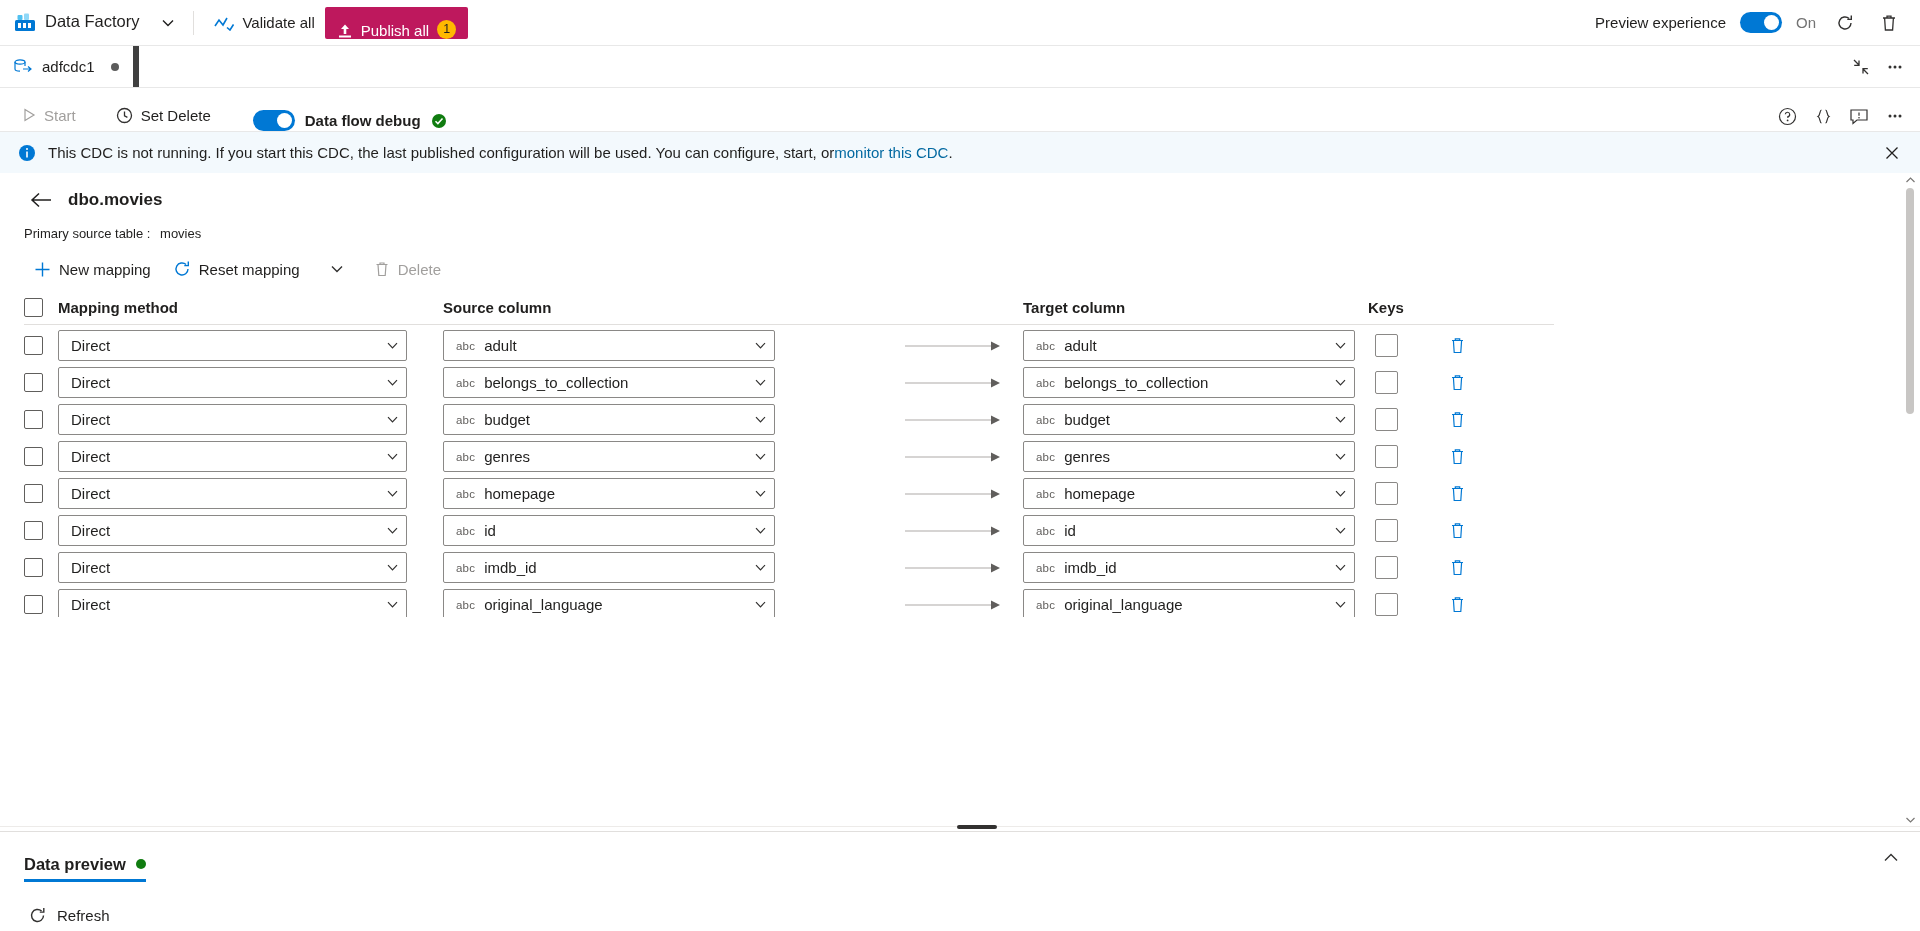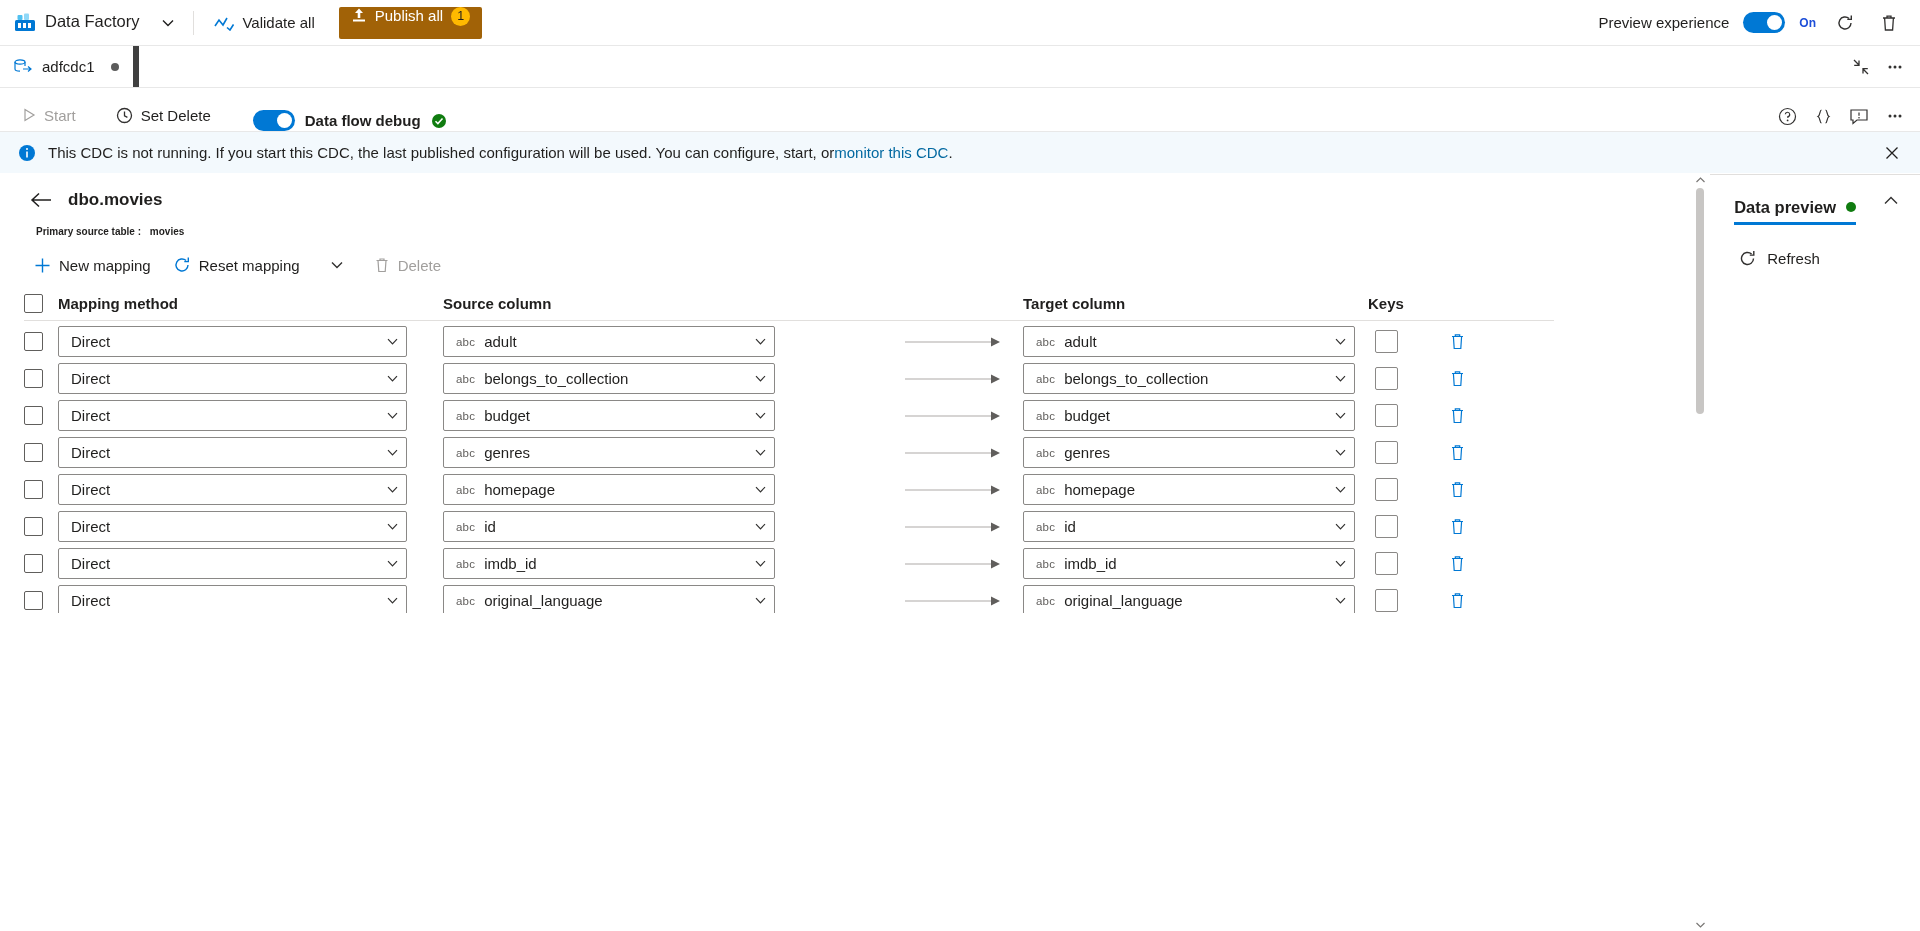--- a/index.html
+++ b/index.html
@@ -30,43 +30,43 @@
     cursor: pointer;
   }
   .divider-v { width: 1px; height: 24px; background: #e1dfdd; margin: 0 10px; }
   .tb-btn {
     display: flex; align-items: center; gap: 8px;
     height: 32px; padding: 0 10px; font-size: 15px; color: #201f1e;
     cursor: pointer; border-radius: 2px; background: transparent; border: none;
     font-family: "Liberation Sans", sans-serif;
   }
   .publish-btn {
-    display: flex; align-items: flex-start; gap: 8px;
-    height: 32px; padding: 0 12px; margin-left: 14px;
-    background: #a16207; color: #ffffff; font-size: 15px;
+    display: flex; align-items: flex-end; gap: 8px;
+    height: 32px; padding: 0 12px; margin-left: 0;
+    background: #be185d; color: #ffffff; font-size: 15px;
     border-radius: 2px; cursor: pointer; border: none;
     font-family: "Liberation Sans", sans-serif;
   }
   .publish-badge {
     background: #ffb900; color: #201f1e;
     border-radius: 10px; min-width: 19px; height: 19px;
     font-size: 12.5px; display: flex; align-items: center; justify-content: center;
     padding: 0 5px;
   }
   .topbar-right { margin-left: auto; display: flex; align-items: center; gap: 14px; }
   .preview-label { font-size: 15px; color: #201f1e; }
   .toggle {
     width: 42px; height: 21px; border-radius: 11px; background: #0078d4;
     position: relative; cursor: pointer; flex: none;
   }
   .toggle .knob {
     position: absolute; top: 3px; left: 24px;
     width: 15px; height: 15px; border-radius: 50%; background: #ffffff;
   }
-  .toggle-on-text { font-size: 12px; color: #1d4ed8; font-weight: bold; }
+  .toggle-on-text { font-size: 15px; color: #737373; }
   .icon-btn {
     width: 30px; height: 30px; display: flex; align-items: center; justify-content: center;
     cursor: pointer; border-radius: 2px;
   }
 
   
   .tabstrip {
     height: 42px; min-height: 42px;
     display: flex; align-items: stretch;
     border-bottom: 1px solid #e8e8e8;
@@ -110,33 +110,33 @@
     padding: 0 14px 0 18px;
     font-size: 15px;
     border-bottom: 1px solid #ffffff;
   }
   .msg-info-icon { margin-right: 12px; flex: none; }
   .msg-text { color: #201f1e; }
   .msg-link { color: #0369a1; text-decoration: none; cursor: pointer; }
   .msg-close { margin-left: auto; cursor: pointer; width: 28px; height: 28px; display:flex; align-items:center; justify-content:center; }
 
   
-  .body-area { flex: 1; position: relative; display: flex; flex-direction: row; min-height: 0; }
+  .body-area { flex: 1; position: relative; display: flex; flex-direction: column; min-height: 0; }
 
   .pane-scroll { position: relative; flex: 1; min-height: 0; overflow: hidden; }
 
   .page-head {
     display: flex; align-items: center; gap: 16px;
     padding: 16px 0 0 30px;
   }
   .back-arrow { cursor: pointer; display: flex; align-items: center; }
   .page-title { font-size: 17px; font-weight: bold; color: #201f1e; }
 
   .primary-src {
-    padding: 16px 0 0 36px; font-size: 10px; color: #201f1e; font-weight: bold;
+    padding: 16px 0 0 24px; font-size: 13px; color: #201f1e;
   }
   .primary-src .val { margin-left: 6px; }
 
   .map-toolbar {
     display: flex; align-items: center; gap: 2px;
     padding: 12px 0 6px 24px;
   }
   .map-toolbar .cmd-item { font-size: 15px; }
 
   

